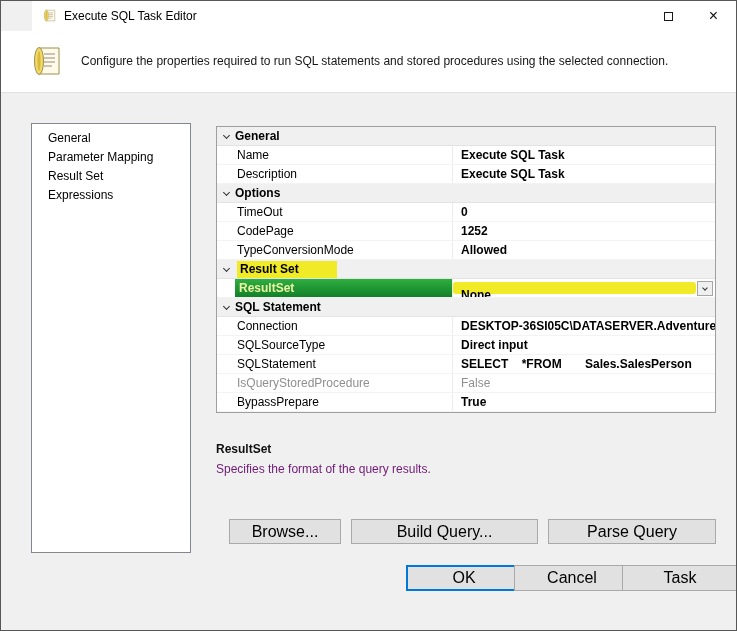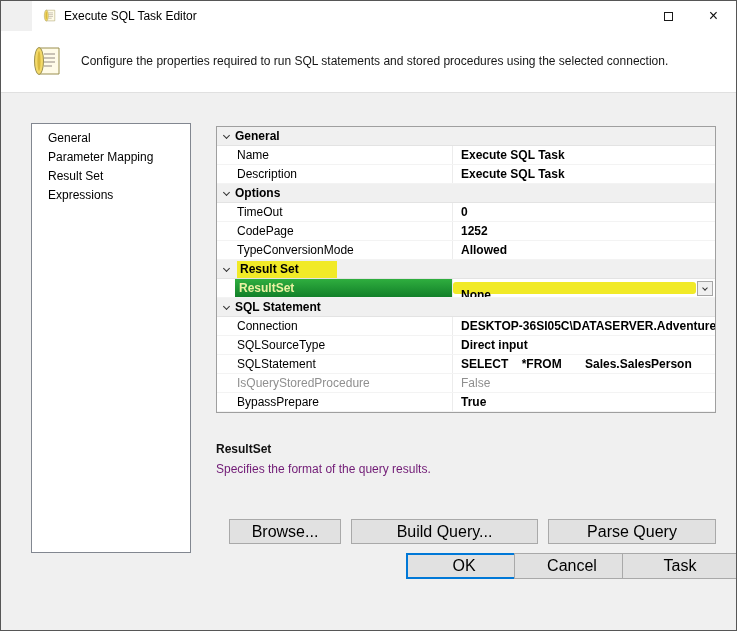--- a/index.html
+++ b/index.html
@@ -60,21 +60,21 @@
   .help-title { font-weight:bold; font-size:12px; margin-bottom:6px; color:#111; }
   .help-text { font-size:12px; color:#701a75; }
 
   
   .btn { position:absolute; height:25px; background:#e1e1e1; border:1px solid #a9a9a9;
          font-size:16px; font-family:inherit; color:#000; cursor:default;
          display:flex; align-items:center; justify-content:center; }
   #btn-browse { left:228px; top:518px; width:112px; }
   #btn-build  { left:350px; top:518px; width:187px; }
   #btn-parse  { left:547px; top:518px; width:168px; }
-  .btn-bottom { top:552px; width:116px; height:26px; }
+  .btn-bottom { top:564px; width:116px; height:26px; }
   #btn-ok     { left:405px; border:2px solid #0078d7; }
   #btn-cancel { left:513px; }
   #btn-help   { left:621px; }
 </style>
 </head>
 <body>
 
 <div class="window">
 
   <div class="titlebar">

